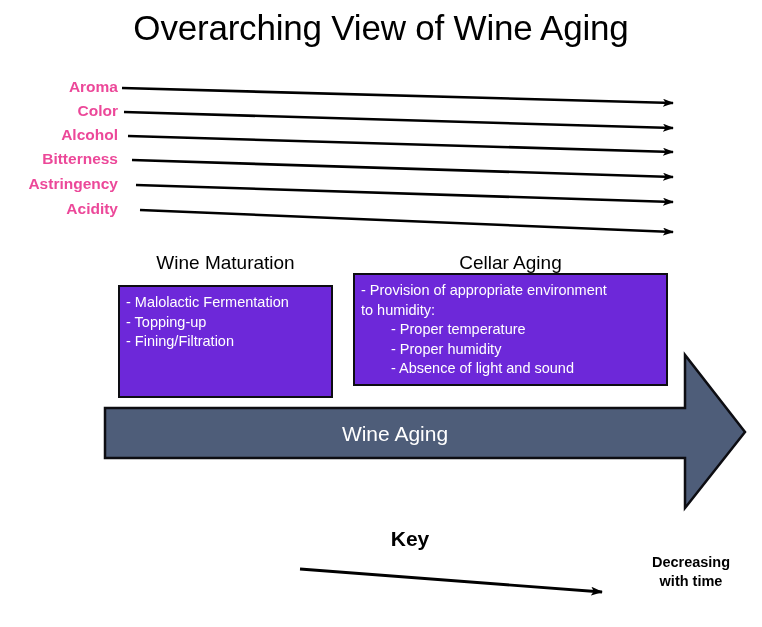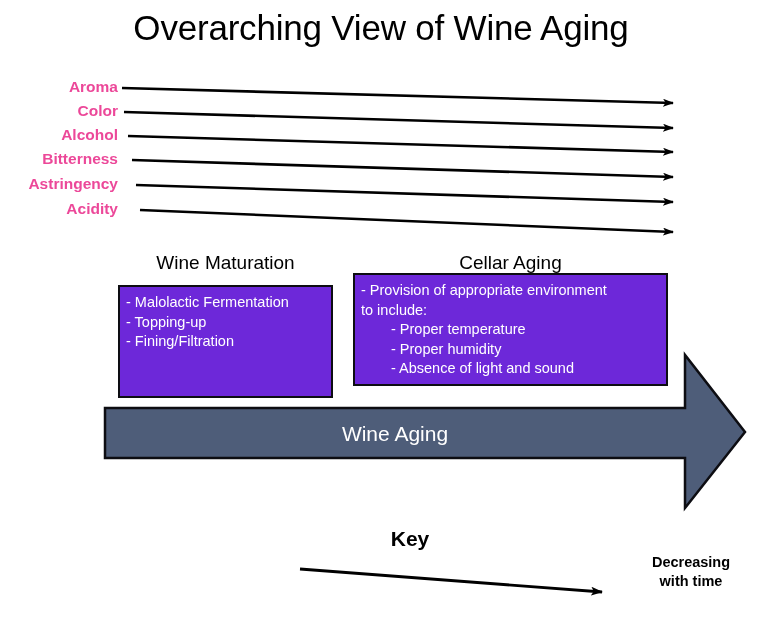--- a/index.html
+++ b/index.html
@@ -175,21 +175,21 @@
   <div class="stage-heading" id="heading-cellar">Cellar Aging</div>
 
   <div class="stage-box" id="box-maturation">
     <div class="box-item">- Malolactic Fermentation</div>
     <div class="box-item">- Topping-up</div>
     <div class="box-item">- Fining/Filtration</div>
   </div>
 
   <div class="stage-box" id="box-cellar">
     <div class="box-item">- Provision of appropriate environment</div>
-    <div class="box-item cont">to include:</div>
+    <div class="box-item cont">to humidity:</div>
     <div class="box-item indent">- Proper temperature</div>
     <div class="box-item indent">- Proper humidity</div>
     <div class="box-item indent">- Absence of light and sound</div>
   </div>
 
   <svg id="bigarrow-svg" viewBox="0 0 762 627">
     <polygon points="105,408 685,408 685,355 745,432 685,508 685,458 105,458" fill="#4e5d79" stroke="#0d0d12" stroke-width="2.5" stroke-linejoin="miter"></polygon>
   </svg>
   <div id="bigarrow-label">Wine Aging</div>
 

